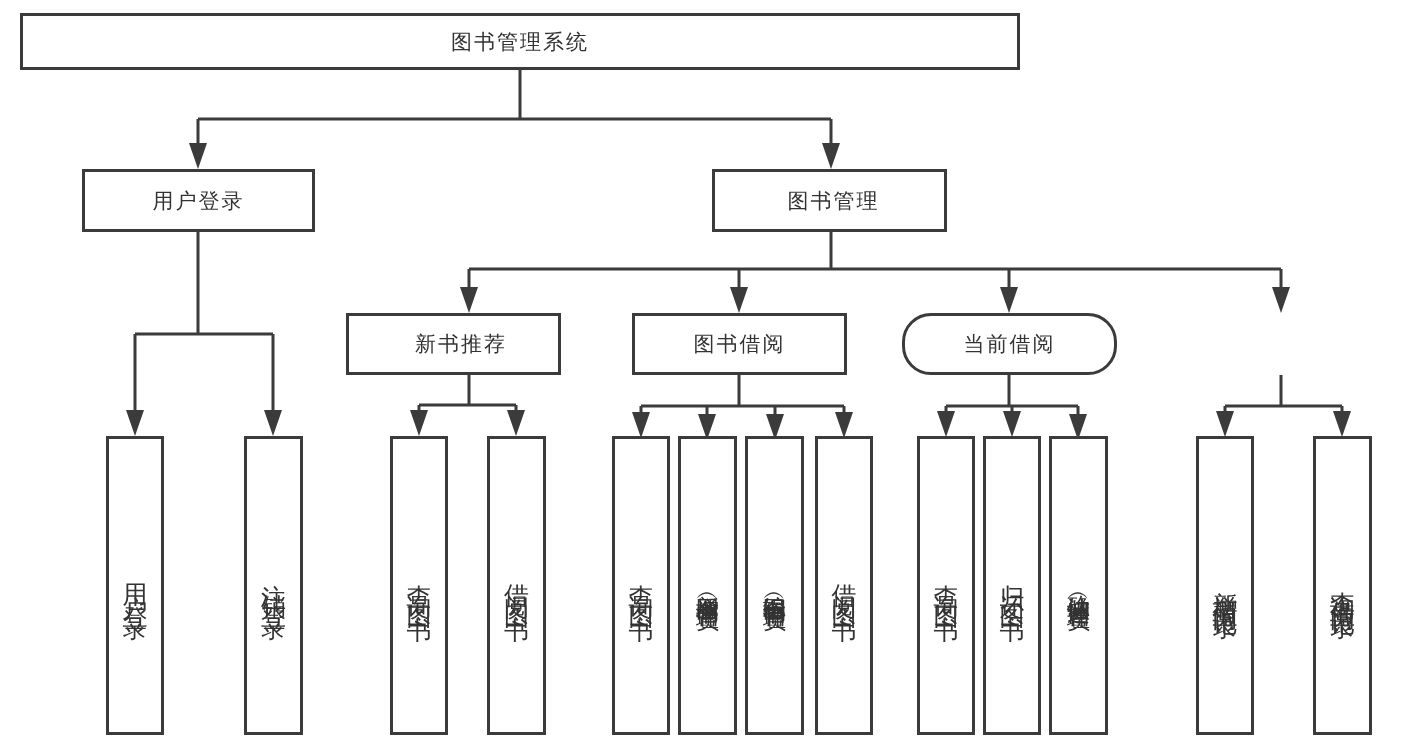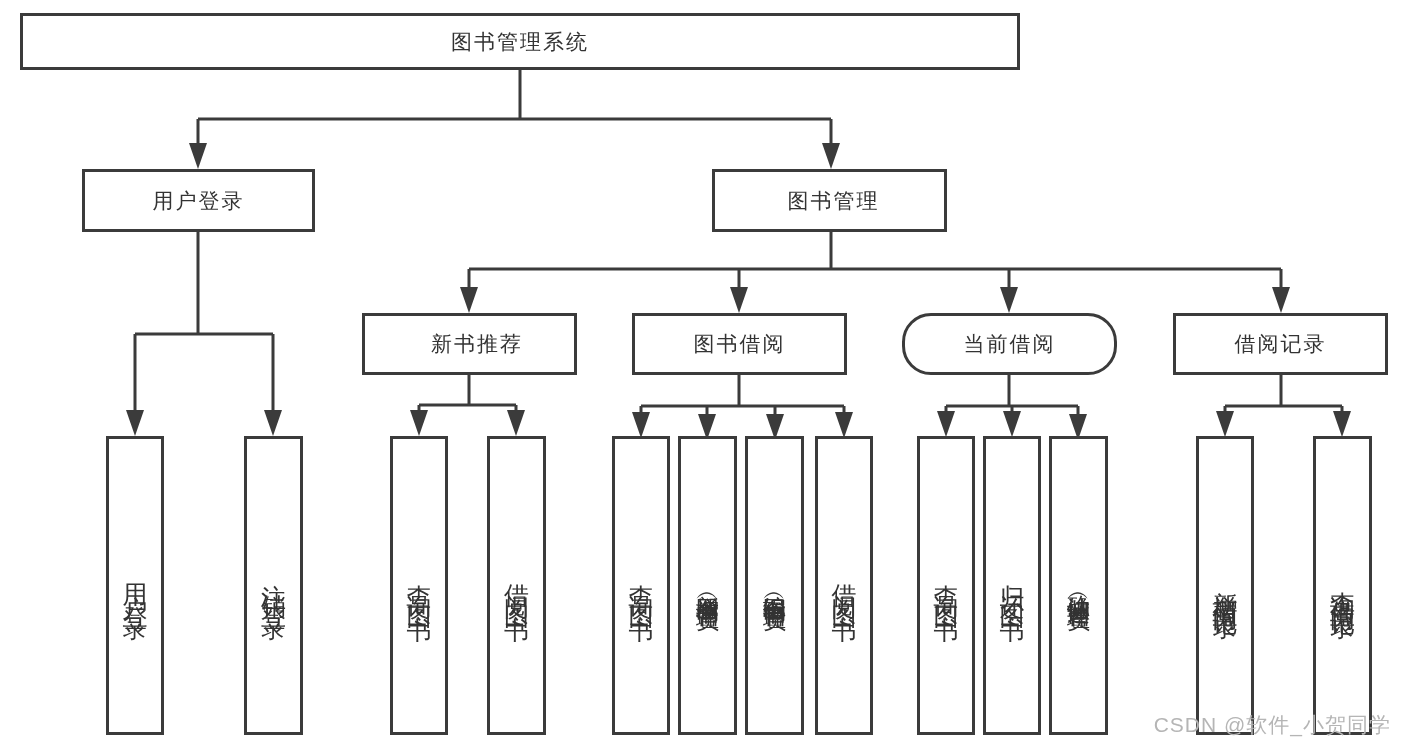--- a/index.html
+++ b/index.html
@@ -29,21 +29,21 @@
   .hlabel {
     font-size: 21px;
     letter-spacing: 2px;
     color: #333333;
     white-space: nowrap;
   }
   .root-box   { left: 20px;  top: 13px;  width: 1000px; height: 57px; }
   .l2-login   { left: 82px;  top: 169px; width: 233px;  height: 63px; }
   .l2-mgmt    { left: 712px; top: 169px; width: 235px;  height: 63px; padding-left: 8px; }
   .l3         { top: 313px; height: 62px; width: 215px; }
-  .l3-newbook { left: 362px; padding-left: 15px; }
+  .l3-newbook { left: 346px; padding-left: 15px; }
   .l3-borrow  { left: 632px; align-items: center; }
   .l3-current { left: 902px; border-radius: 29px; }
   .l3-records { left: 1173px; }
   .leaf {
     top: 436px;
     height: 299px;
     width: 58px;
   }
   .vlabel {
     writing-mode: vertical-rl;
@@ -115,23 +115,20 @@
 
   <div class="box l3 l3-newbook">
     <span class="hlabel">新书推荐</span>
   </div>
   <div class="box l3 l3-borrow">
     <span class="hlabel">图书借阅</span>
   </div>
   <div class="box l3 l3-current">
     <span class="hlabel">当前借阅</span>
   </div>
-  <div class="box l3 l3-records">
-    <span class="hlabel">借阅记录</span>
-  </div>
 
   <div class="box leaf" style="left:106px">
     <span class="vlabel">用户登录</span>
   </div>
   <div class="box leaf" style="left:244px;width:59px">
     <span class="vlabel">注销登录</span>
   </div>
 
   <div class="box leaf" style="left:390px">
     <span class="vlabel">查询图书</span>
@@ -163,14 +160,13 @@
     <span class="vlabel v-long">确认归还（管理员）</span>
   </div>
 
   <div class="box leaf" style="left:1196px">
     <span class="vlabel v-med">新增借阅记录</span>
   </div>
   <div class="box leaf" style="left:1313px;width:59px">
     <span class="vlabel v-med">查询借阅记录</span>
   </div>
 
-  <div class="watermark">CSDN @软件_小贺同学</div>
 </div>
 
 </body></html>

